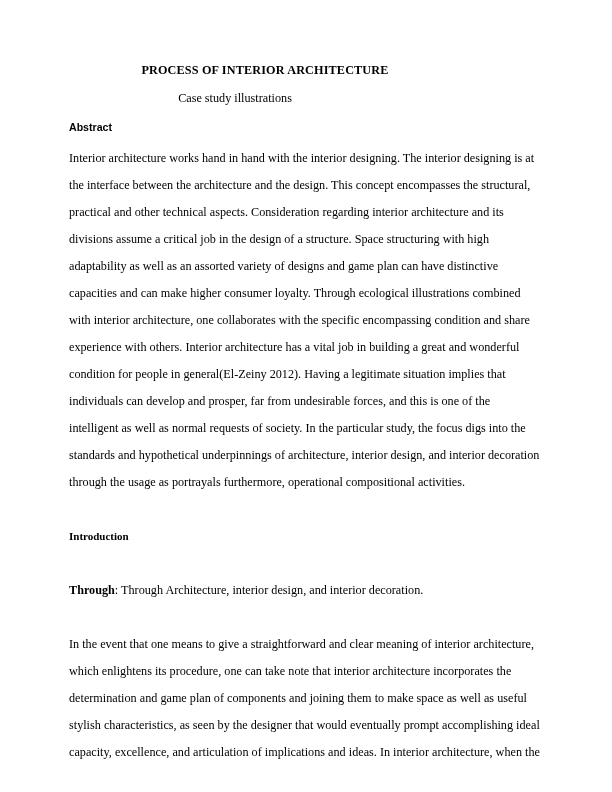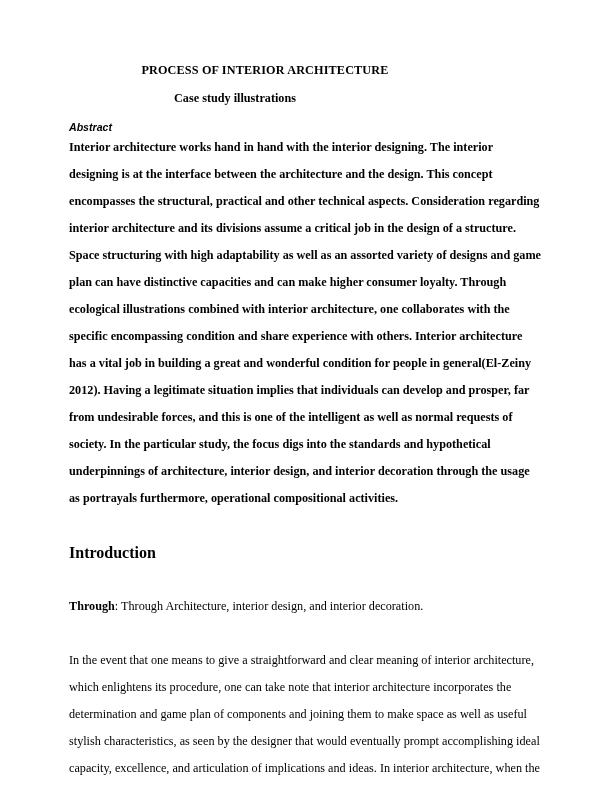--- a/index.html
+++ b/index.html
@@ -40,56 +40,55 @@
     font-size: 12.2px;
     letter-spacing: 0.15px;
     text-align: center;
     margin: 0;
     padding: 0 80px 0 0;
     line-height: 16px;
   }
 
   .doc-subtitle {
     font-family: "Liberation Serif", "DejaVu Serif", serif;
-    font-weight: bold;
+    font-weight: normal;
     font-size: 12.2px;
     text-align: center;
     margin: 12px 0 0 0;
     padding: 0 140px 0 0;
     line-height: 16px;
   }
 
   
   .abstract-heading {
     font-family: "Liberation Sans", "DejaVu Sans", sans-serif;
     font-weight: bold;
     font-size: 10.6px;
     line-height: 14px;
     margin: 14px 0 0 0;
-    font-style: italic;
   }
 
   .section-heading {
     font-family: "Liberation Serif", "DejaVu Serif", serif;
     font-weight: bold;
-    font-size: 16px;
+    font-size: 11px;
     line-height: 27px;
     margin: 0;
   }
 
   .body-para {
     font-size: 12.2px;
     line-height: 27px;
     text-align: left;
     margin: 0;
     white-space: normal;
   }
 
   .para-abstract {
-    font-weight: bold;
+    margin-top: 11px;
   }
 
   .spacer-line {
     height: 27px;
   }
 
   .kw-label {
     font-weight: bold;
   }
 </style>

